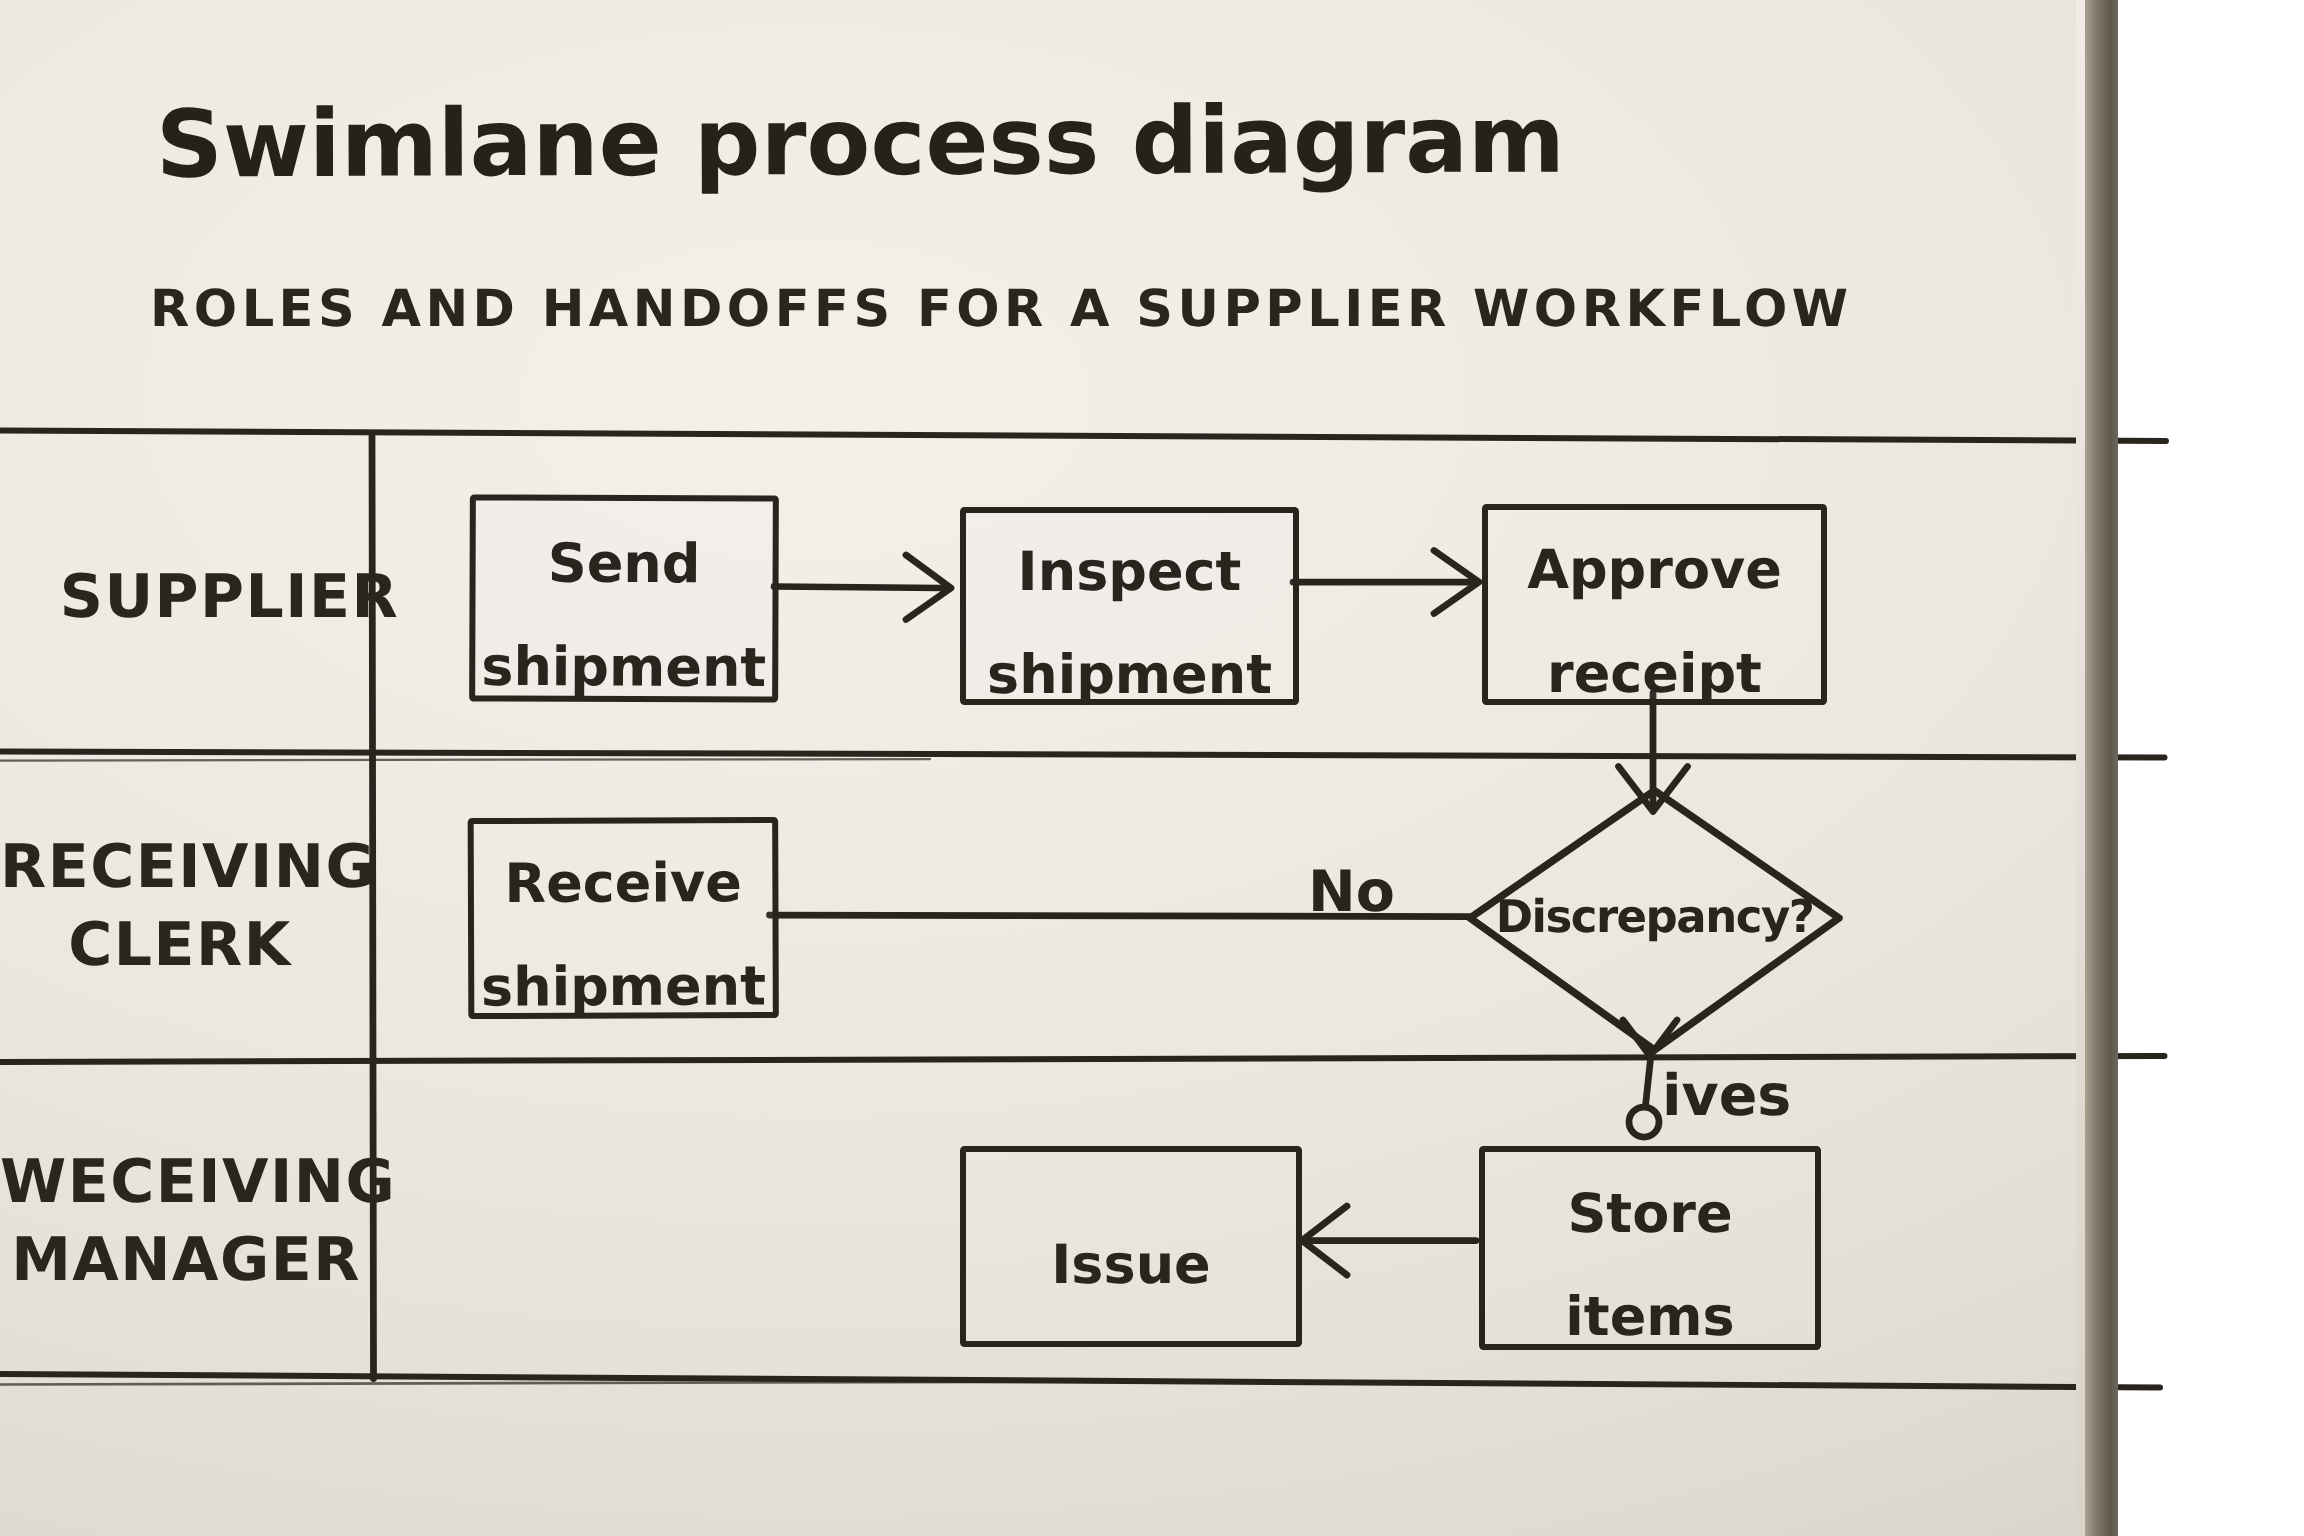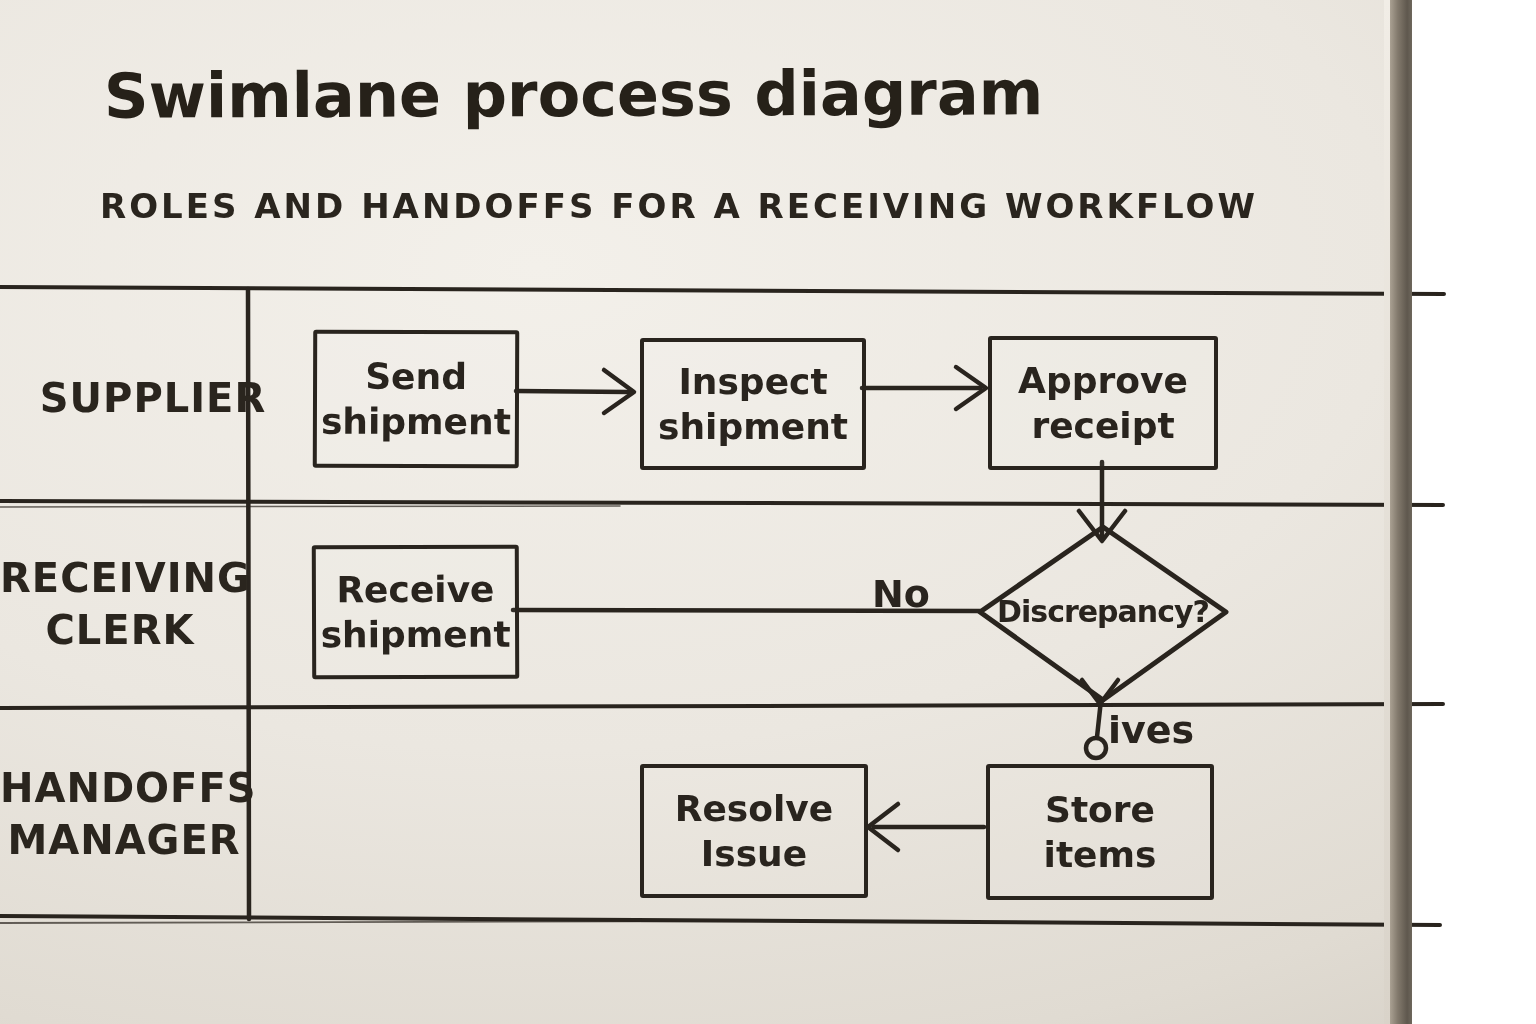--- a/index.html
+++ b/index.html
@@ -40,21 +40,21 @@
   .lane-label span{display:block;}
   #lane-supplier{left:0;width:240px;top:372px;padding-left:33px;}
   #lane-clerk{left:0;width:240px;top:552px;}
   #lane-manager{left:0;width:248px;top:762px;}
   .node{
     position:absolute;border:4px solid #29241e;border-radius:3px;
     display:flex;flex-direction:column;align-items:center;justify-content:center;
     font-size:36px;font-weight:bold;line-height:45px;
     background:rgba(255,255,255,0.05);
   }
-  .node span{display:block;}
+  .node span{display:block;margin-top:24px;}
   #node-send{left:313px;top:330px;width:198px;height:130px;transform:rotate(0.2deg);}
   #node-inspect{left:640px;top:338px;width:218px;height:124px;}
   #node-approve{left:988px;top:336px;width:222px;height:126px;}
   #node-receive{left:312px;top:545px;width:199px;height:126px;transform:rotate(-0.2deg);}
   #node-resolve{left:640px;top:764px;width:220px;height:126px;}
   #node-store{left:986px;top:764px;width:220px;height:128px;}
   .decision-label{
     position:absolute;left:992px;top:594px;width:222px;text-align:center;
     font-size:30px;font-weight:bold;letter-spacing:-1px;
   }
@@ -64,21 +64,21 @@
   #label-no{left:872px;top:572px;}
   #label-yes{left:1108px;top:708px;}
   svg.overlay{position:absolute;left:0;top:0;width:1536px;height:1024px;}
 </style>
 </head>
 <body>
 
 <div class="board">
 
   <div class="title">Swimlane process diagram</div>
-  <div class="subtitle">ROLES AND HANDOFFS FOR A RECEIVING WORKFLOW</div>
+  <div class="subtitle">ROLES AND HANDOFFS FOR A SUPPLIER WORKFLOW</div>
 
   <svg class="overlay" viewBox="0 0 1536 1024">
     <g stroke="#29241e" fill="none" stroke-linecap="round" stroke-linejoin="round">
 
       <line x1="0" y1="287" x2="1444" y2="294" stroke-width="4"></line>
       <line x1="0" y1="501" x2="1443" y2="505" stroke-width="4"></line>
       <line x1="0" y1="507" x2="620" y2="506" stroke-width="1.5" opacity="0.7"></line>
       <line x1="0" y1="708" x2="1443" y2="704" stroke-width="4"></line>
       <line x1="0" y1="916" x2="1440" y2="925" stroke-width="4"></line>
       <line x1="0" y1="923" x2="760" y2="921" stroke-width="1.8" opacity="0.7"></line>
@@ -108,42 +108,41 @@
   </svg>
 
   <div class="lane-label" id="lane-supplier">
     <span>SUPPLIER</span>
   </div>
   <div class="lane-label" id="lane-clerk">
     <span>RECEIVING</span>
     <span>CLERK</span>
   </div>
   <div class="lane-label" id="lane-manager">
-    <span>HANDOFFS</span>
+    <span>WECEIVING</span>
     <span>MANAGER</span>
   </div>
 
   <div class="node" id="node-send">
     <span>Send</span>
     <span>shipment</span>
   </div>
   <div class="node" id="node-inspect">
     <span>Inspect</span>
     <span>shipment</span>
   </div>
   <div class="node" id="node-approve">
     <span>Approve</span>
     <span>receipt</span>
   </div>
   <div class="node" id="node-receive">
     <span>Receive</span>
     <span>shipment</span>
   </div>
   <div class="node" id="node-resolve">
-    <span>Resolve</span>
     <span>Issue</span>
   </div>
   <div class="node" id="node-store">
     <span>Store</span>
     <span>items</span>
   </div>
 
   <div class="decision-label">Discrepancy?</div>
 
   <div class="edge-label" id="label-no">No</div>

